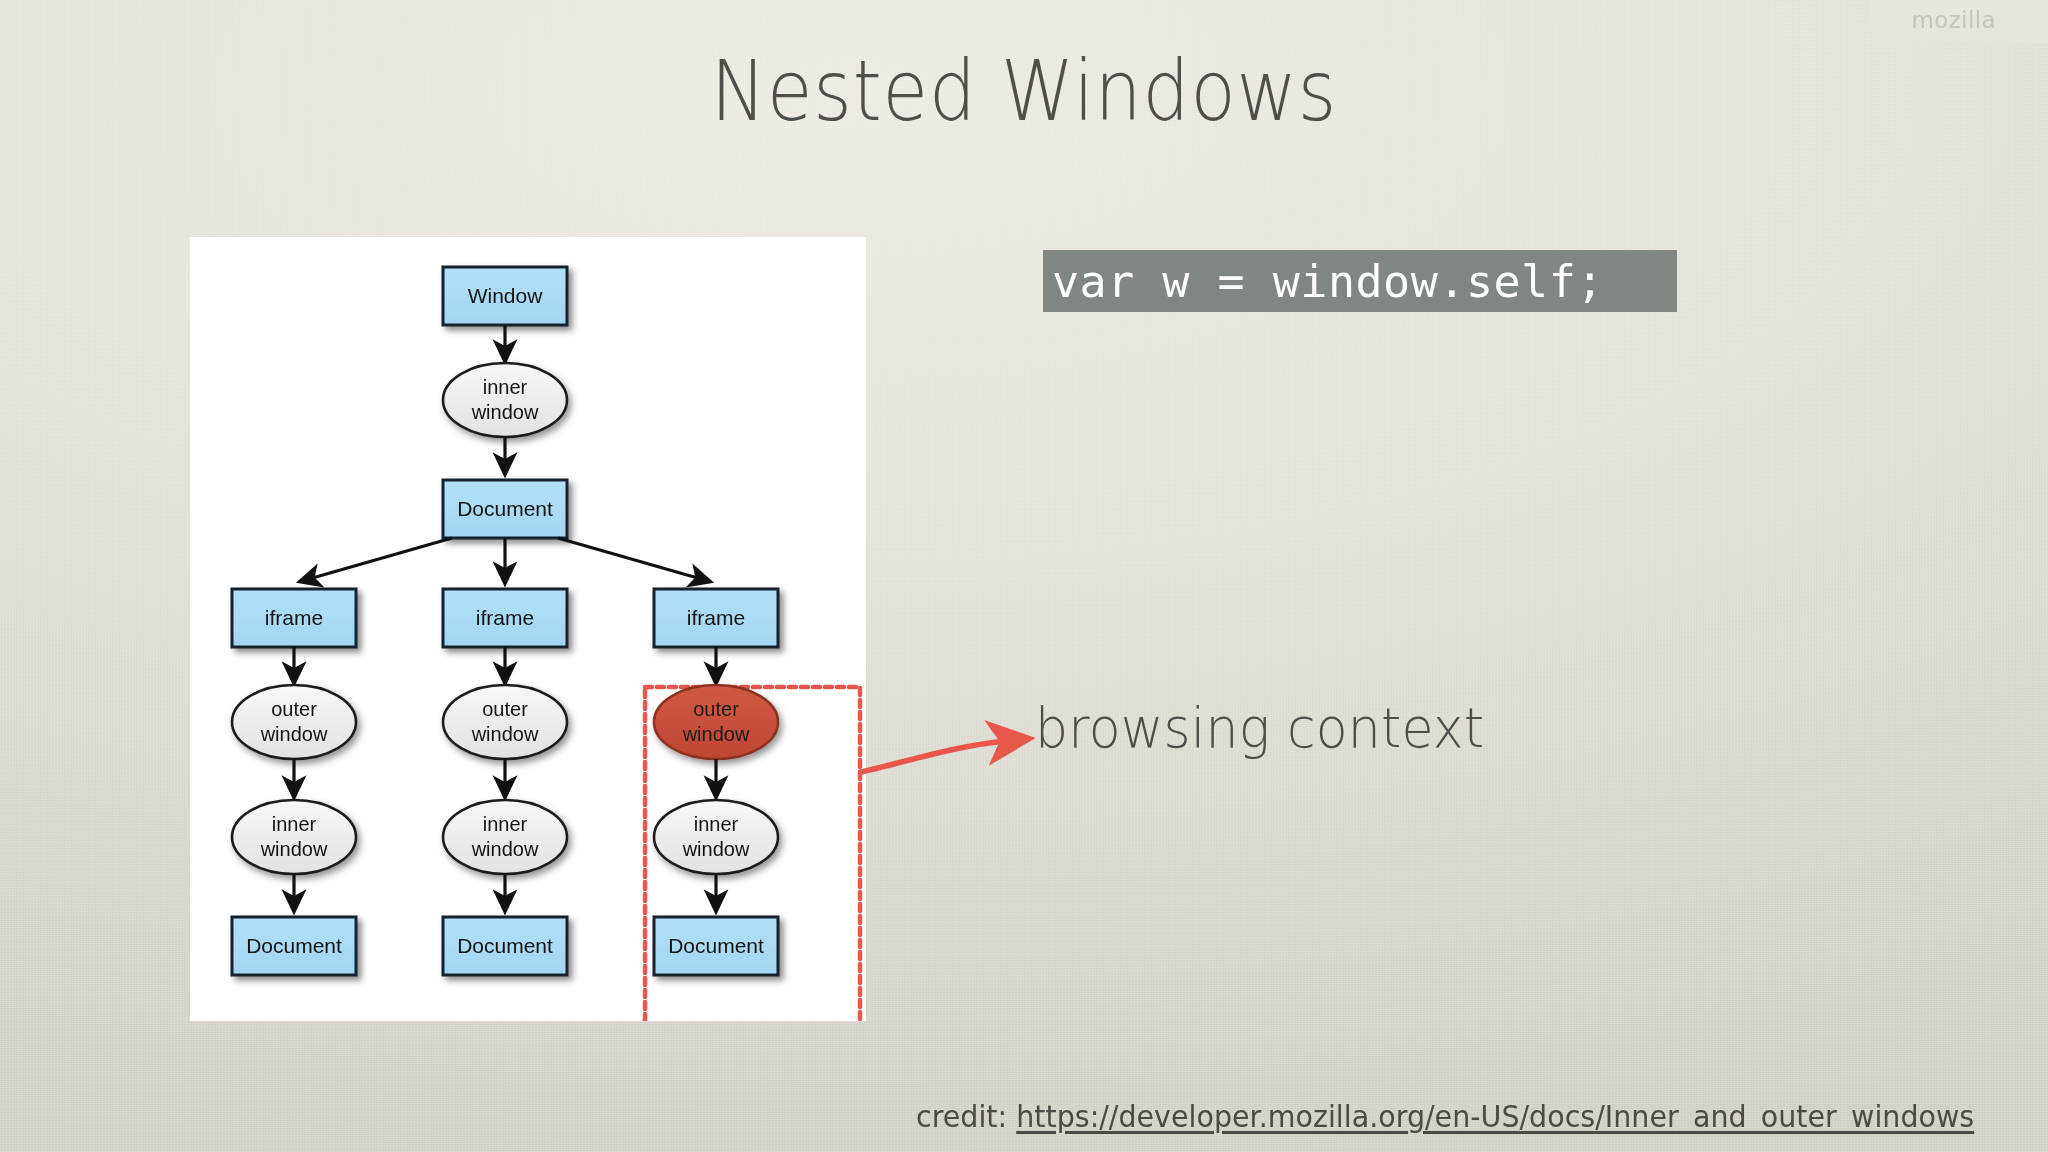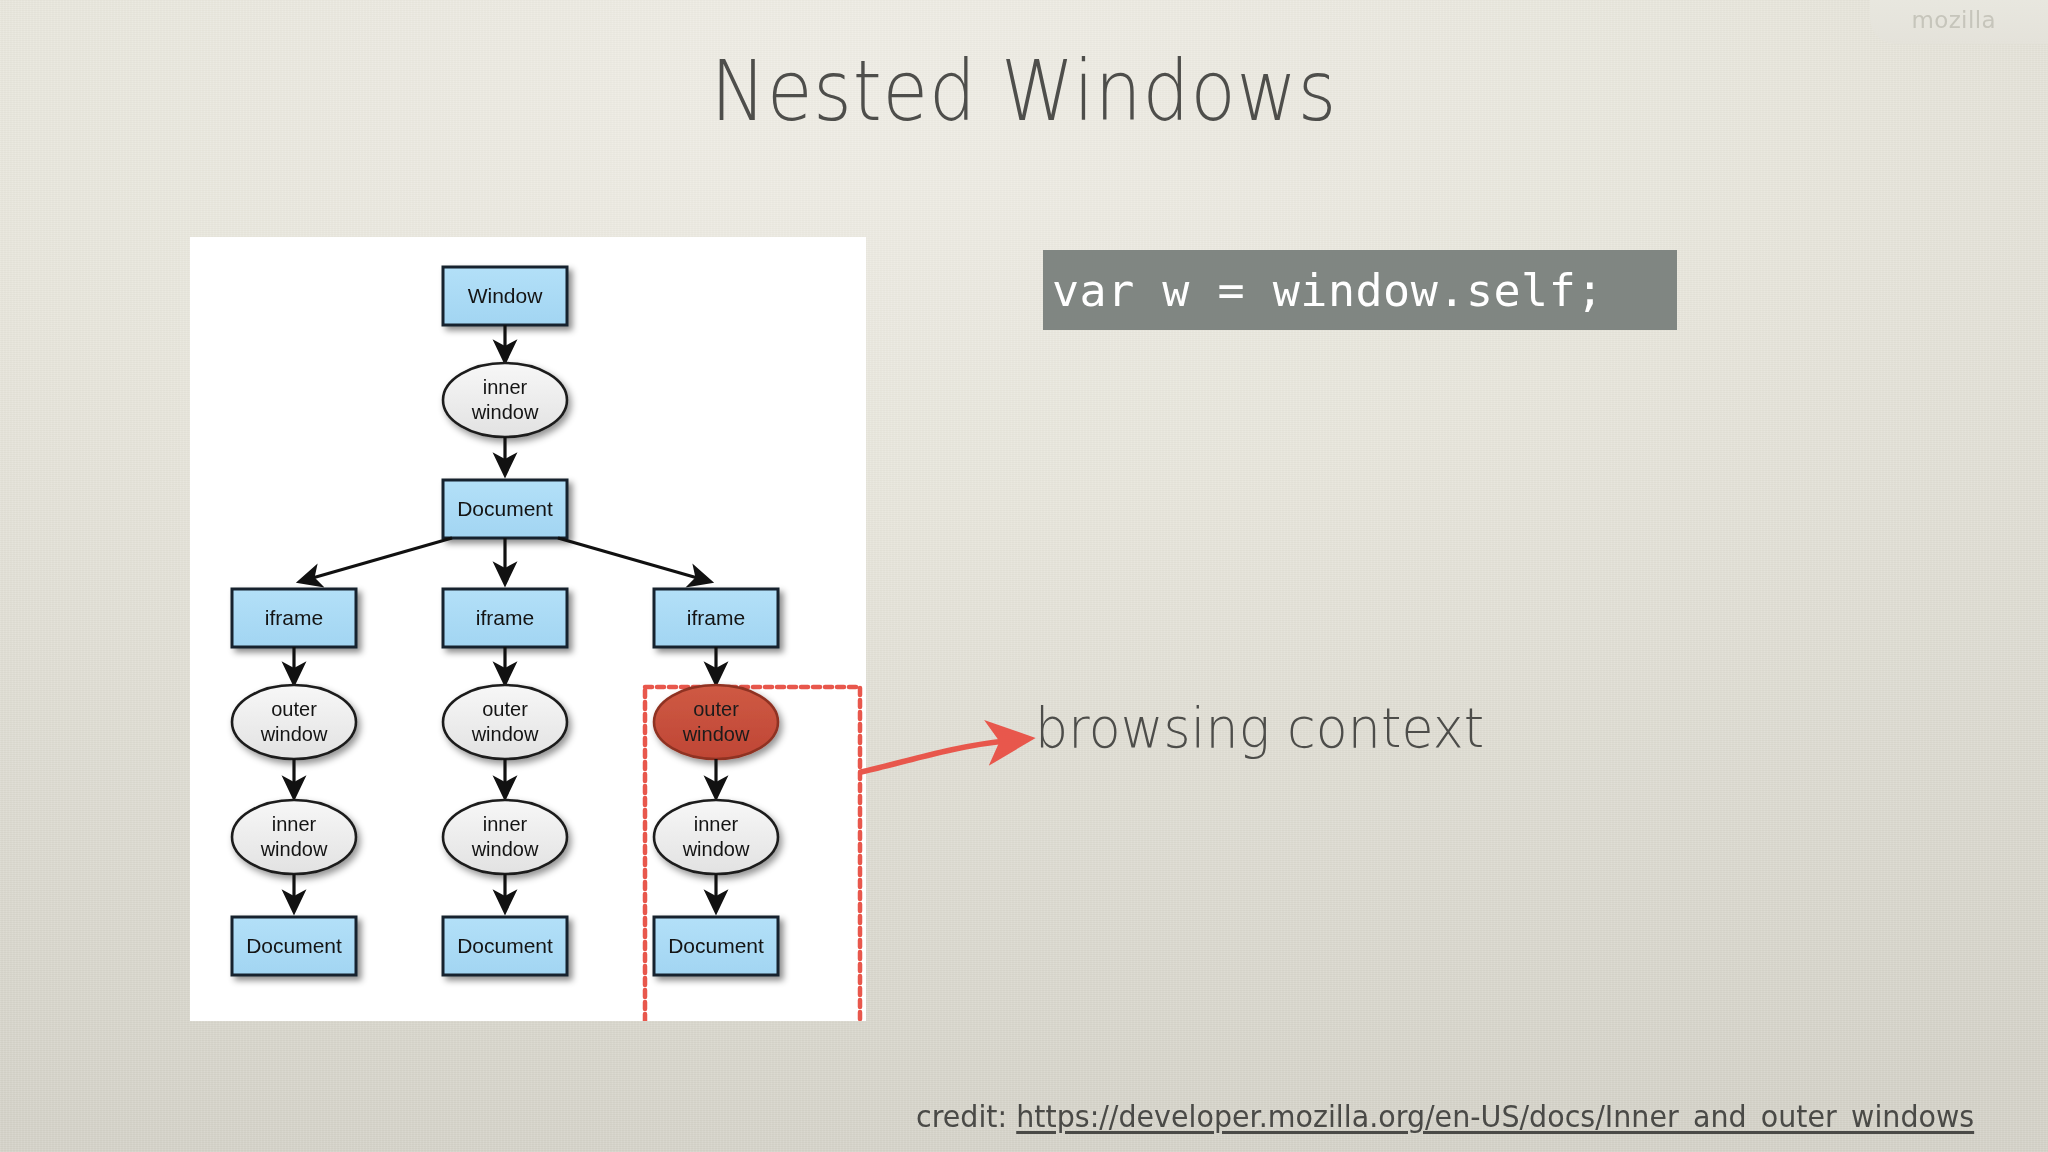--- a/index.html
+++ b/index.html
@@ -64,21 +64,21 @@
     letter-spacing: 1px;
     font-family: "DejaVu Sans", sans-serif;
     z-index: 4;
     transform: scaleX(.88);
   }
 
   
   #code-block {
     position: absolute;
     left: 1043px; top: 250px;
-    width: 634px; height: 80px;
+    width: 634px; height: 62px;
     background: #808682;
     display: flex;
     align-items: center;
     z-index: 4;
   }
   #code-text {
     font-family: "DejaVu Sans Mono", monospace;
     font-size: 45px;
     color: #ffffff;
     white-space: pre;

